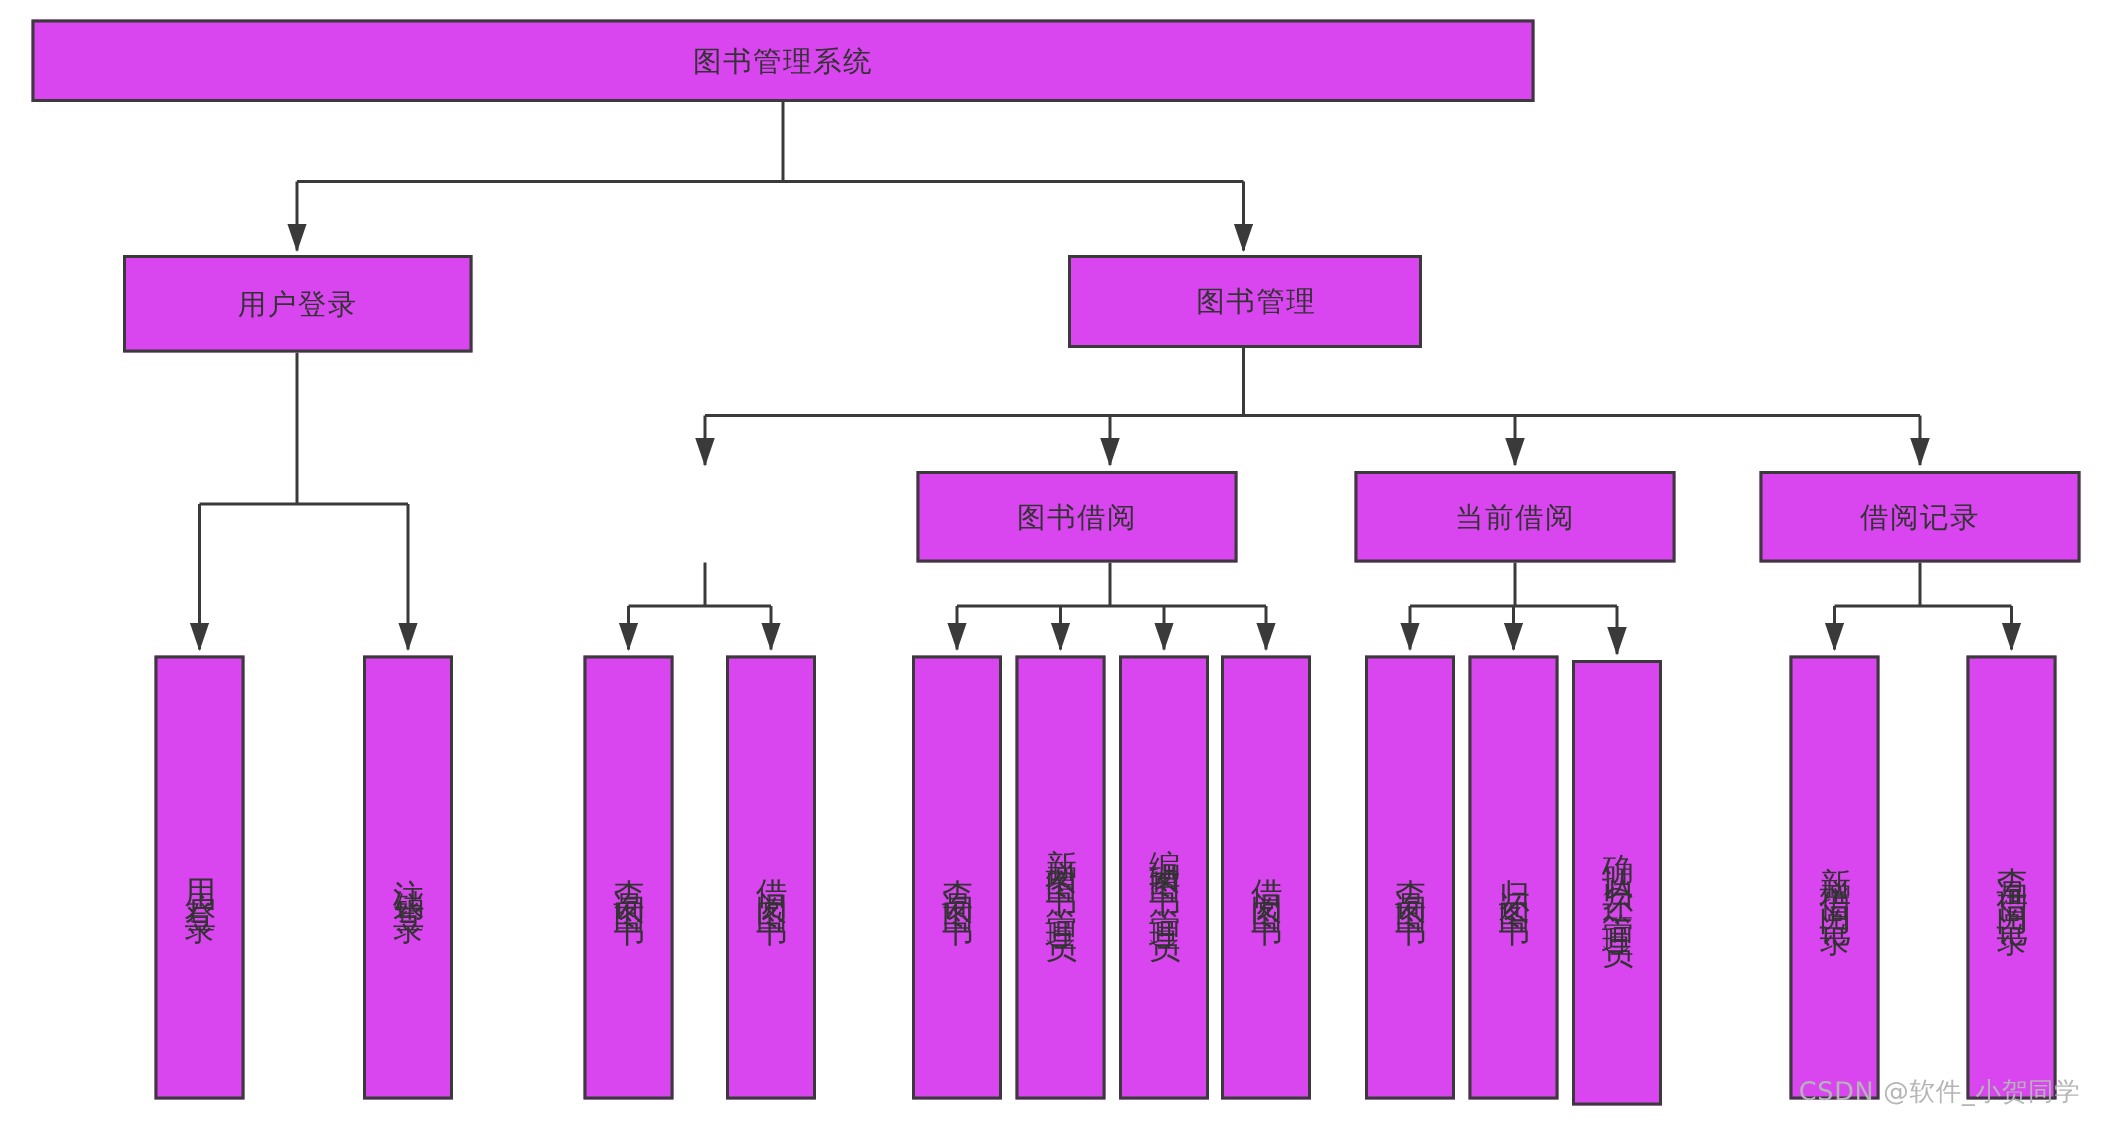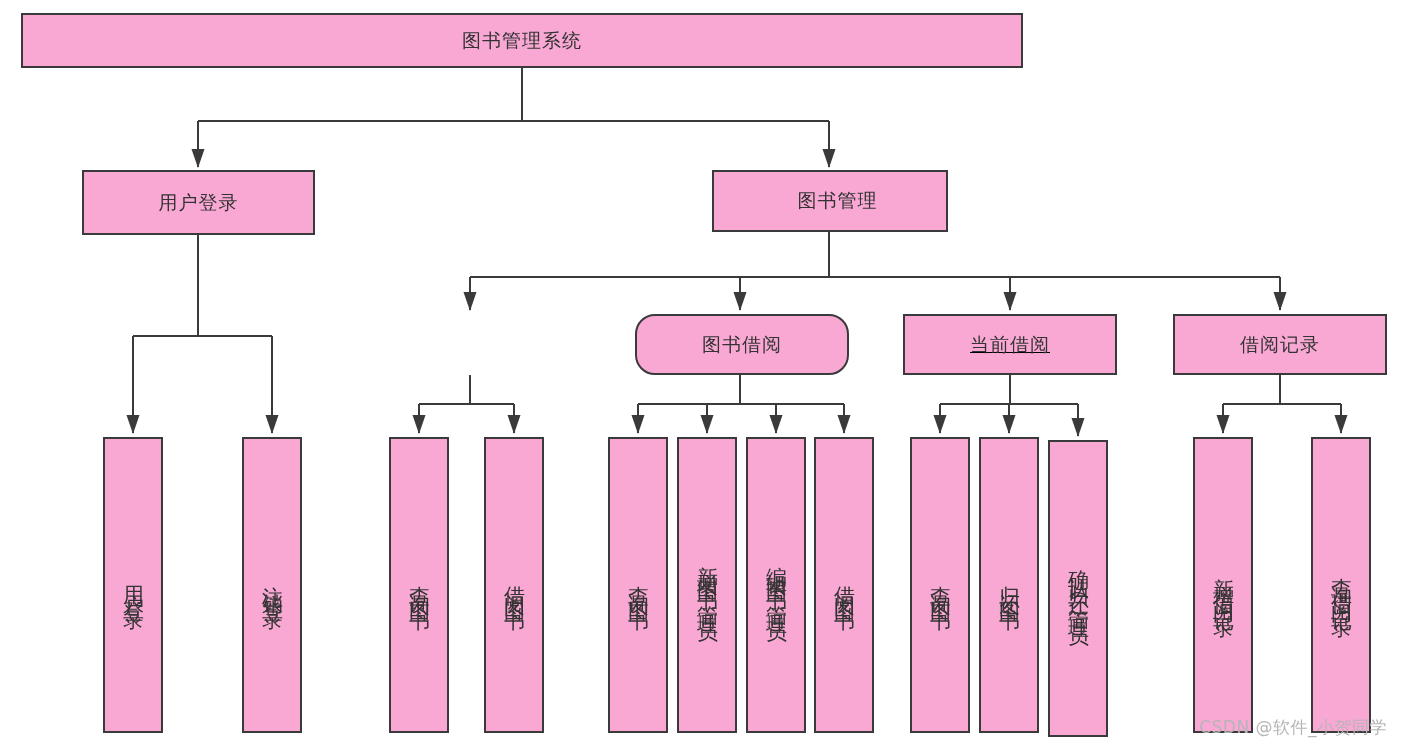--- a/index.html
+++ b/index.html
@@ -9,42 +9,42 @@
     background:#ffffff;
     font-family:"DejaVu Sans","Liberation Sans",sans-serif;
     overflow:hidden;
   }
   svg.connectors { position:absolute; left:0; top:0; z-index:1; }
   svg.connectors line { stroke:#3a3a3a; stroke-width:2; }
 
   .box {
     position:absolute;
     box-sizing:border-box;
-    background:#f9a8d4;
+    background:#d946ef;
     border:2px solid #3a3a3a;
     display:flex; align-items:center; justify-content:center;
     z-index:2;
   }
   .hlabel {
     font-size:19px; color:#333333; letter-spacing:1px; white-space:nowrap;
   }
   .vtext {
     writing-mode:vertical-rl;
     text-orientation:mixed;
     font-size:21px; color:#333333;
     letter-spacing:8px; line-height:1;
   }
 
   
   .n-root    { left:21px;   top:13px;  width:1002px; height:55px; }
   .n-login   { left:82px;   top:170px; width:233px;  height:65px; }
   .n-mgmt    { left:712px;  top:170px; width:236px;  height:62px;padding-left:15px; }
   .n-rec     { left:363px;  top:314px; width:214px;  height:61px; }
-  .n-borrow  { left:635px;  top:314px; width:214px;  height:61px;border-radius:20px; }
-  .n-current { left:903px;  top:314px; width:214px;  height:61px;text-decoration:underline; }
+  .n-borrow  { left:611px;  top:314px; width:214px;  height:61px; }
+  .n-current { left:903px;  top:314px; width:214px;  height:61px; }
   .n-records { left:1173px; top:314px; width:214px;  height:61px; }
 
   .leaf { top:437px; width:60px; height:296px; }
   .l1  { left:103px; }
   .l2  { left:242px; }
   .l3  { left:389px; }
   .l4  { left:484px; }
   .l5  { left:608px; }
   .l6  { left:677px; }
   .l7  { left:746px; }

